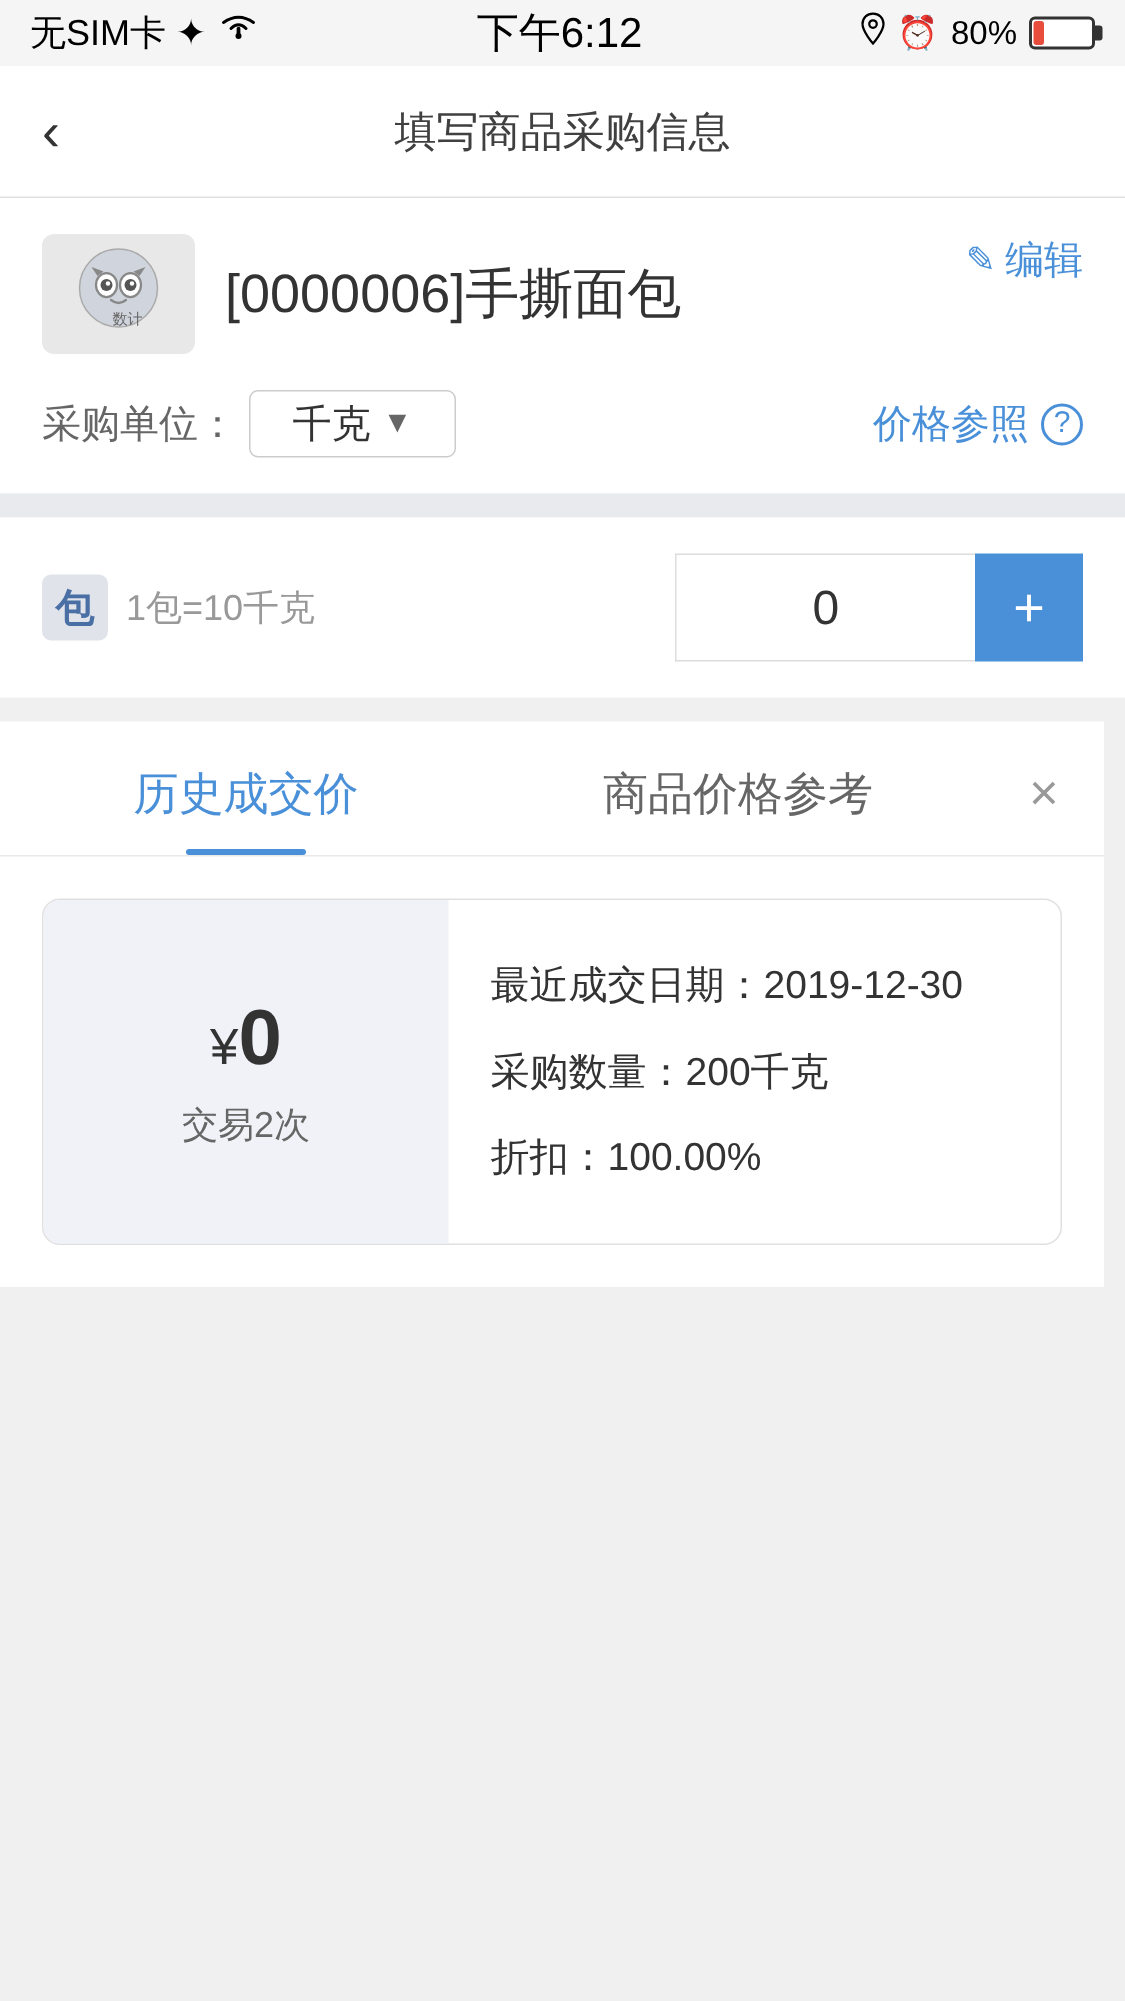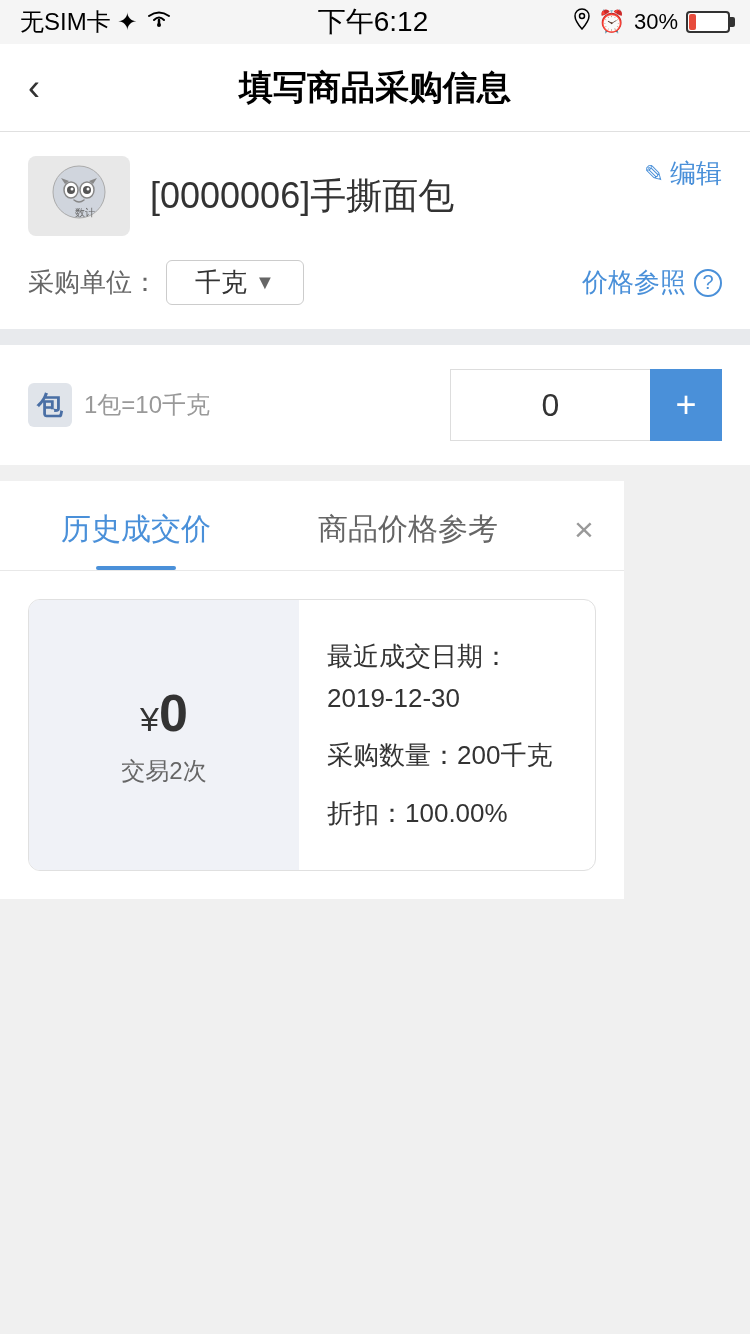--- a/index.html
+++ b/index.html
@@ -82,23 +82,23 @@
       border-bottom: 1px solid #e0e0e0;
     }
     .nav-back {
       position: absolute;
       left: 28px;
       font-size: 36px;
       color: #333;
       cursor: pointer;
     }
     .nav-title {
-      font-size: 34px;
-      font-weight: 700;
-      color: #000000;
+      font-size: 28px;
+      font-weight: 400;
+      color: #404040;
     }
 
     
     .product-section {
       width: 750px;
       background: #fff;
       padding: 24px 28px;
       margin-top: 0;
     }
     .product-header {
@@ -249,21 +249,21 @@
       display: flex;
       align-items: center;
       justify-content: center;
       font-size: 36px;
       color: #fff;
       cursor: pointer;
     }
 
     
     .tab-section {
-      width: 624px;
+      width: 736px;
       background: #fff;
       margin-top: 16px;
     }
     .tab-bar {
       display: flex;
       align-items: center;
       border-bottom: 1px solid #e8e8e8;
       position: relative;
     }
     .tab-item {
@@ -371,21 +371,21 @@
   </div>
   <div class="status-center">下午6:12</div>
   <div class="status-right">
     <span>
       <svg width="18" height="22" viewBox="0 0 18 22" fill="none">
         <path d="M9 1 C5 1 2 4 2 8 C2 13 9 21 9 21 C9 21 16 13 16 8 C16 4 13 1 9 1Z" stroke="#000" stroke-width="1.5" fill="none"></path>
         <circle cx="9" cy="8" r="2.5" stroke="#000" stroke-width="1.5" fill="none"></circle>
       </svg>
     </span>
     <span>⏰</span>
-    <span>30%</span>
+    <span>80%</span>
     <span class="battery-icon">
       <span class="battery-fill"></span>
     </span>
   </div>
 </div>
 
 <div class="nav-bar">
   <span class="nav-back">‹</span>
   <span class="nav-title">填写商品采购信息</span>
 </div>

